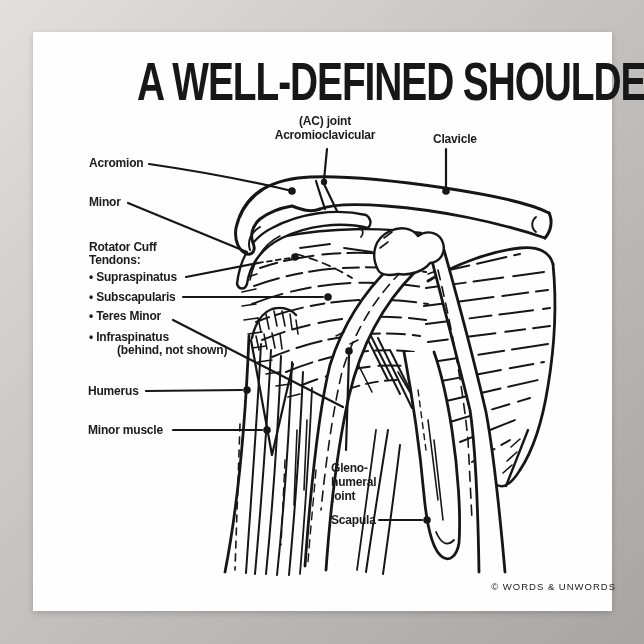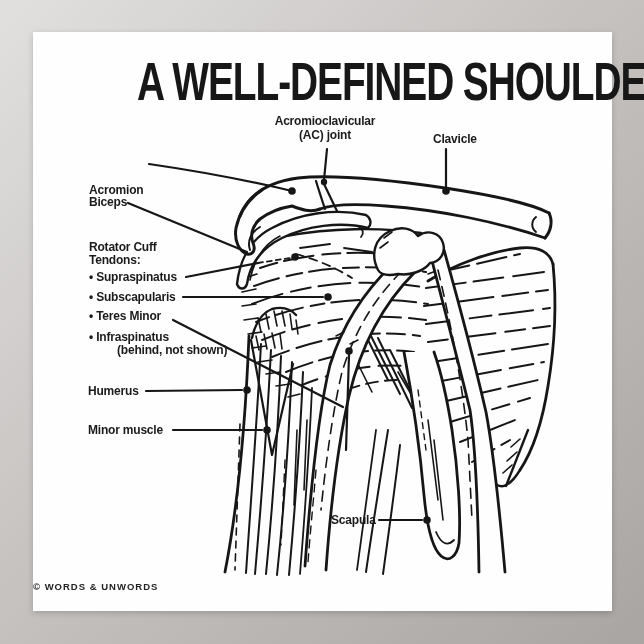--- a/index.html
+++ b/index.html
@@ -20,22 +20,22 @@
     display:inline-block;font-size:54px;font-weight:bold;letter-spacing:-1.5px;
     transform:scaleX(0.72);transform-origin:50% 50%;
   }
   .lbl{
     position:absolute;color:#1b1b1b;font-size:12px;font-weight:bold;
     letter-spacing:-0.2px;white-space:nowrap;line-height:13px;
   }
   .lbl.center{text-align:center;}
   .lh14{line-height:14px;}
   .copyright{
-    position:absolute;left:33px;top:581px;width:583px;text-align:left;
-    font-size:9.5px;font-weight:bold;letter-spacing:1px;color:#222;
+    position:absolute;left:33px;top:581px;width:583px;text-align:right;
+    font-size:9.5px;font-weight:normal;letter-spacing:1px;color:#222;
   }
   svg.art{position:absolute;left:0;top:0;}
   .stroke{fill:none;stroke:#161616;stroke-linecap:round;stroke-linejoin:round;}
   .fillw{fill:#fefefe;stroke:none;}
 </style>
 </head>
 <body>
 
 <div class="stage">
   <div class="poster"></div>
@@ -185,33 +185,38 @@
       <circle cx="349" cy="351" r="3.8"></circle>
       <circle cx="427" cy="520" r="3.8"></circle>
     </g>
   </svg>
 
   <div class="title">
     <span>A WELL-DEFINED SHOULDER</span>
   </div>
 
   <div class="lbl center lh14" style="left:240px;top:114px;width:170px;">
+    <div>(AC) joint</div>
     <div>Acromioclavicular</div>
-    <div>(AC) joint</div>
   </div>
   <div class="lbl" style="left:433px;top:133px;">Clavicle</div>
-  <div class="lbl" style="left:89px;top:157px;margin-top:27px;">Acromion</div>
-  <div class="lbl" style="left:89px;top:196px;">Biceps</div>
+  <div class="lbl" style="left:89px;top:157px;">Acromion</div>
+  <div class="lbl" style="left:89px;top:196px;">Minor</div>
   <div class="lbl" style="left:89px;top:241px;">
     <div>Rotator Cuff</div>
     <div>Tendons:</div>
   </div>
   <div class="lbl" style="left:89px;top:271px;">• Supraspinatus</div>
   <div class="lbl" style="left:89px;top:291px;text-align:right;">• Subscapularis</div>
   <div class="lbl" style="left:89px;top:310px;">• Teres Minor</div>
   <div class="lbl" style="left:89px;top:331px;">• Infraspinatus</div>
   <div class="lbl" style="left:97px;top:344px;margin-left:20px;">(behind, not shown)</div>
   <div class="lbl" style="left:88px;top:385px;">Humerus</div>
   <div class="lbl" style="left:88px;top:424px;">Minor muscle</div>
+  <div class="lbl lh14" style="left:331px;top:461px;">
+    <div>Gleno-</div>
+    <div>humeral</div>
+    <div>joint</div>
+  </div>
   <div class="lbl" style="left:331px;top:514px;text-align:right;">Scapula</div>
 
   <div class="copyright">© WORDS &amp; UNWORDS</div>
 </div>
 
 </body></html>

